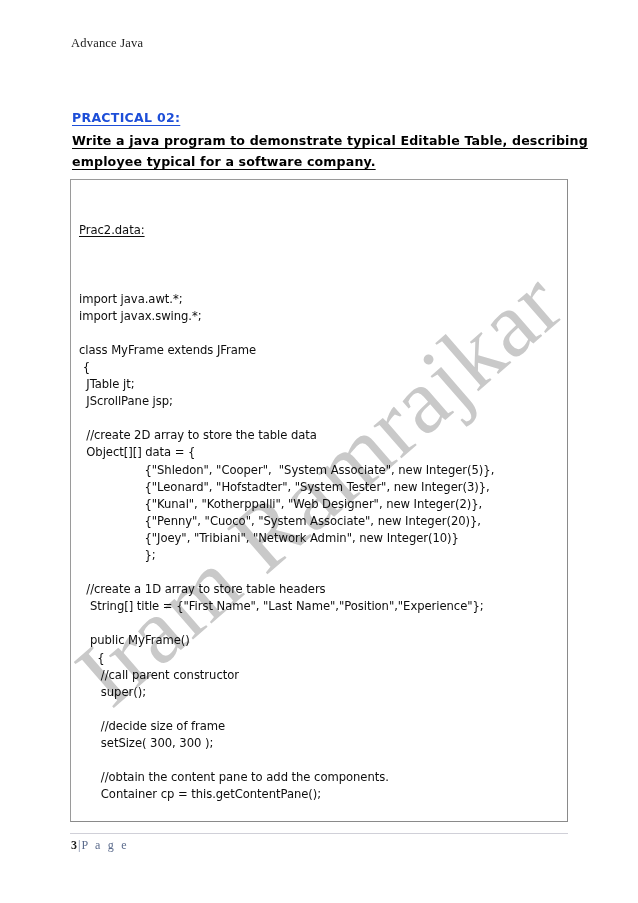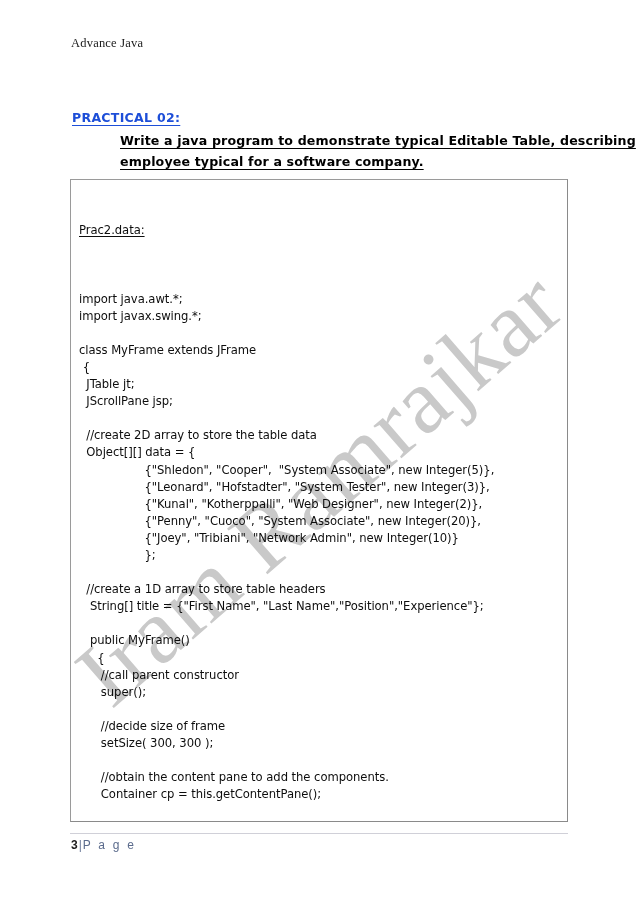--- a/index.html
+++ b/index.html
@@ -61,21 +61,20 @@
     font-weight: bold;
     color: #000000;
     line-height: 21px;
     letter-spacing: 0.15px;
   }
   .task-statement .ul-line {
     display: block;
     text-decoration: underline;
     text-underline-offset: 3px;
     white-space: nowrap;
-    margin-left: 48px;
   }
 
   
   .code-box {
     position: absolute;
     left: 70px;
     top: 179px;
     width: 498px;
     height: 643px;
     box-sizing: border-box;
@@ -134,21 +133,21 @@
     left: 70px;
     top: 833px;
     width: 498px;
     height: 1px;
     background: #d0d0d8;
   }
   .footer-text {
     position: absolute;
     left: 71px;
     top: 838px;
-    font-family: Liberation Sans, sans-serif;
+    font-family: Liberation Serif, serif;
     font-size: 12px;
     white-space: nowrap;
   }
   .footer-num {
     color: #1a1a1a;
     font-weight: bold;
   }
   .footer-sep {
     color: #6b7a99;
     margin: 0 1px;

